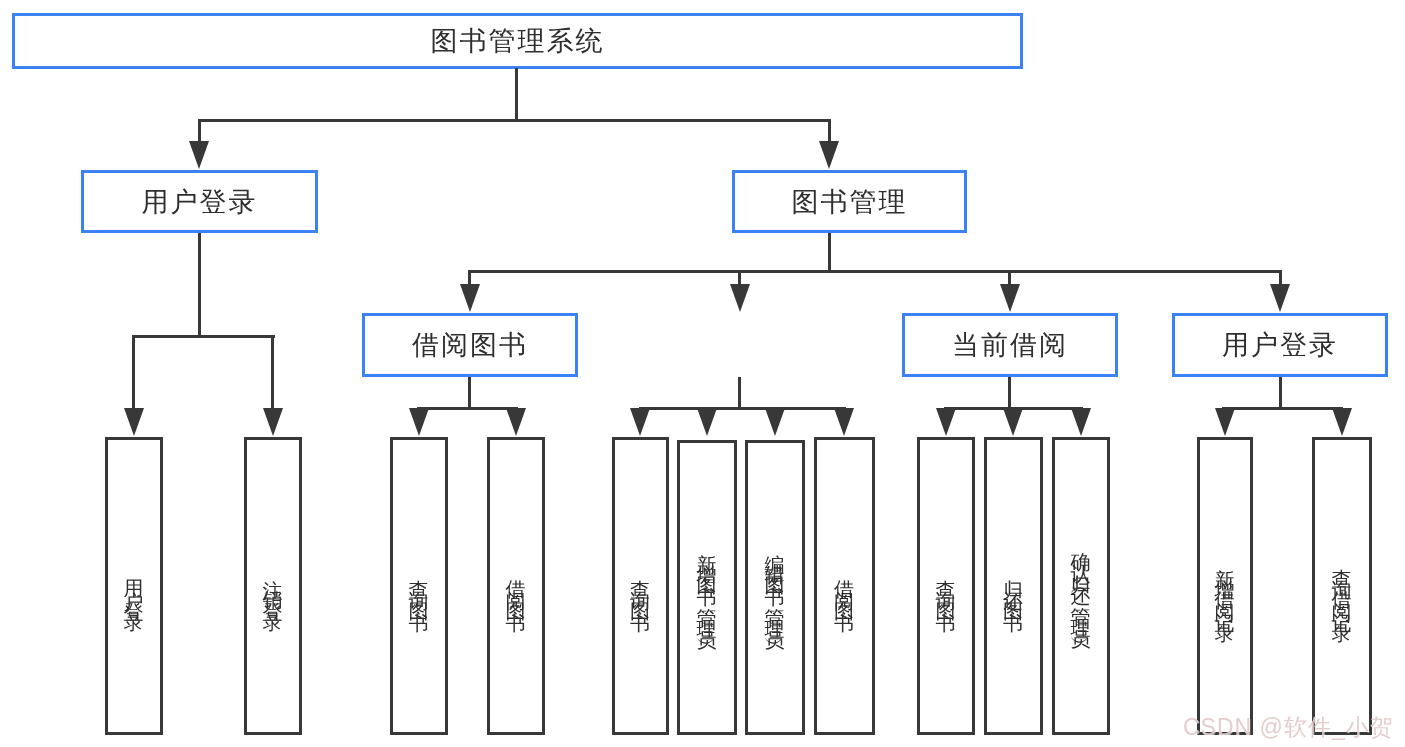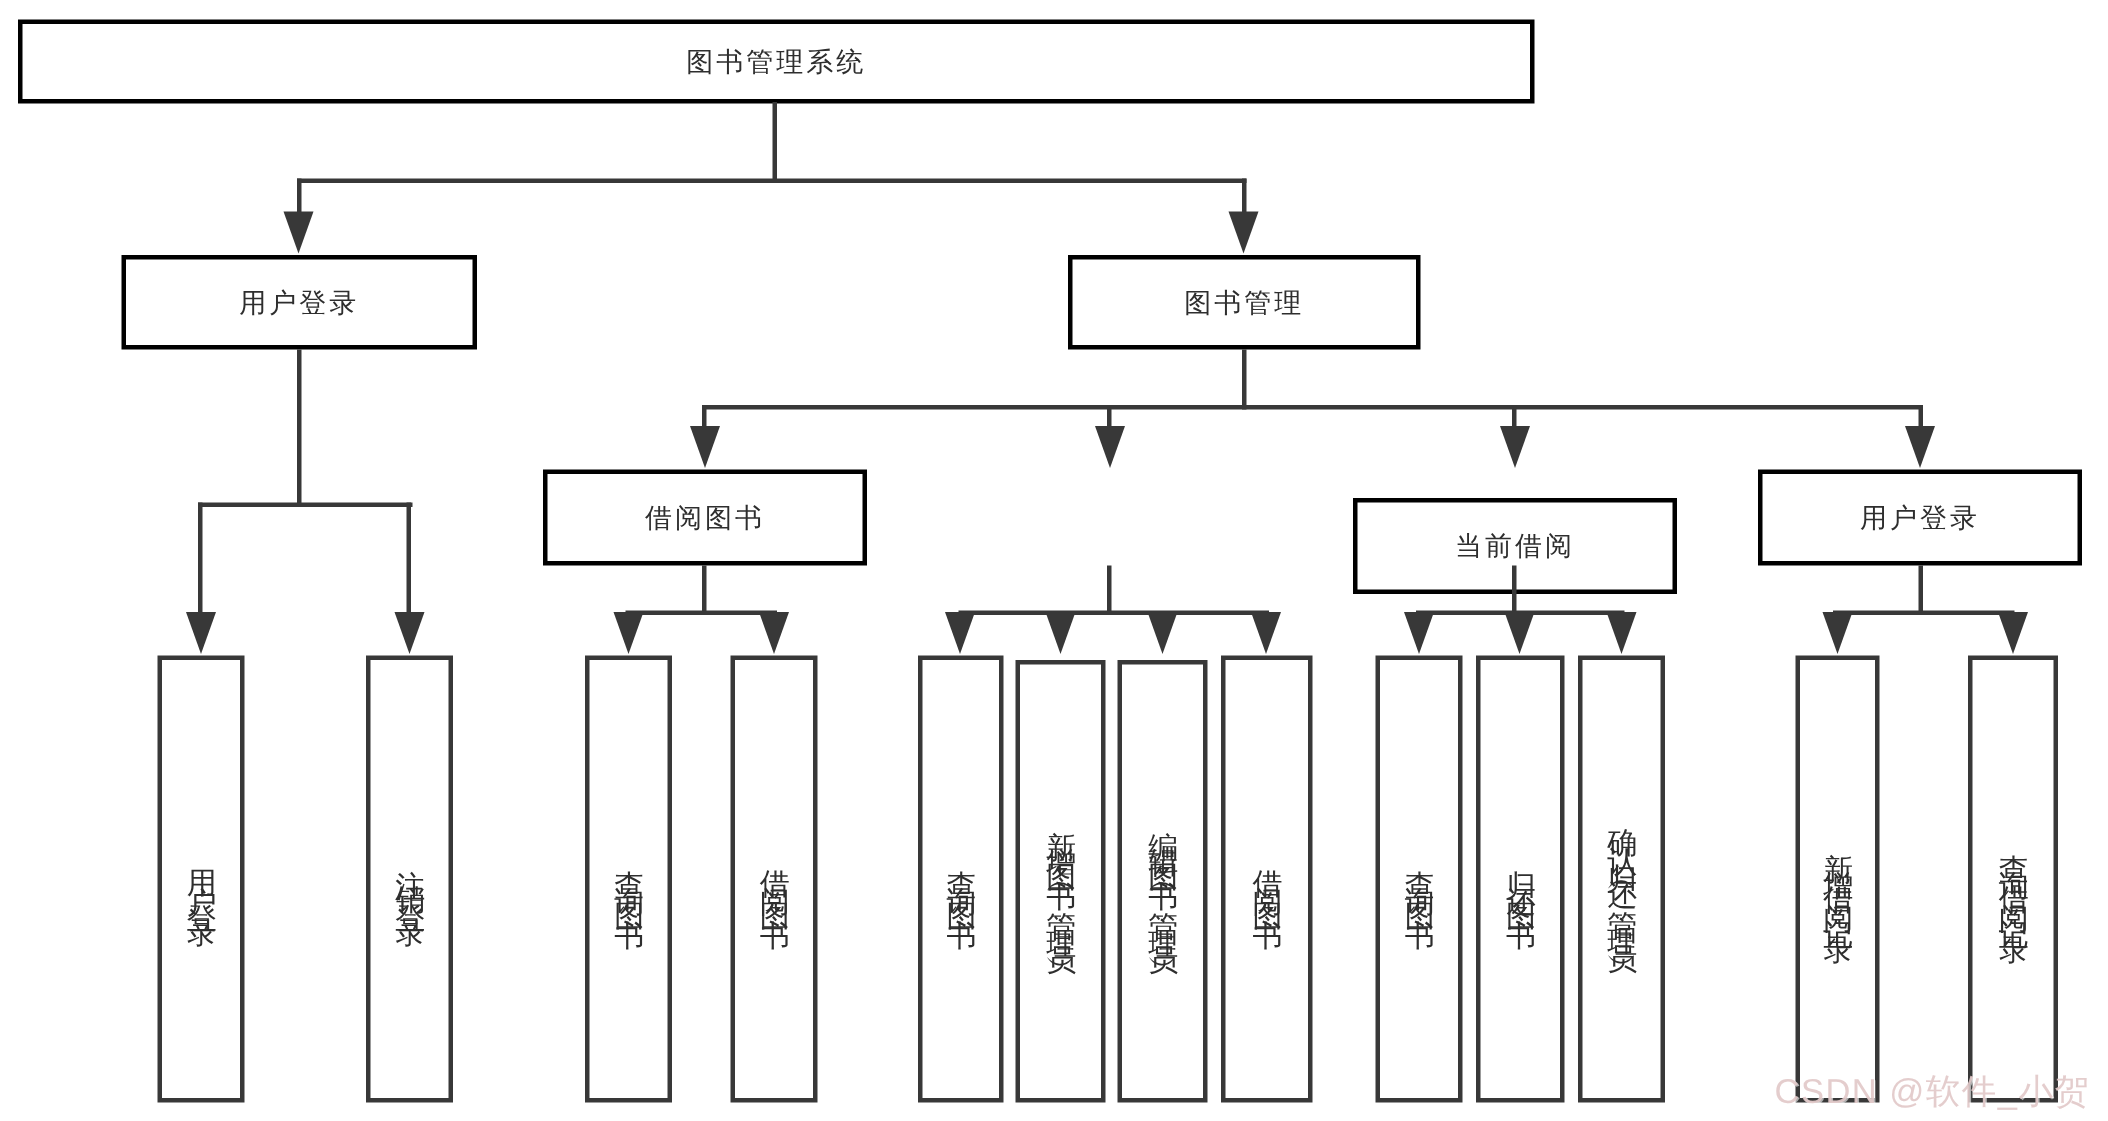--- a/index.html
+++ b/index.html
@@ -2,23 +2,23 @@
 <html><head>
 <meta charset="utf-8">
 <style>
   html,body { margin:0; padding:0; background:#ffffff; }
   #stage {
     position:relative; width:1405px; height:747px; background:#ffffff;
     font-family:"Liberation Sans","DejaVu Sans",sans-serif; overflow:hidden;
   }
   .box {
     position:absolute; box-sizing:border-box;
-    border:3px solid #000000; background:#ffffff;
+    border:3px solid #3b82f6; background:#ffffff;
     display:flex; align-items:center; justify-content:center;
-    color:#2e2e2e; font-size:18px; letter-spacing:2px;
+    color:#2e2e2e; font-size:27px; letter-spacing:2px;
   }
   .vbox {
     position:absolute; box-sizing:border-box;
     border:3px solid #383838; background:#ffffff;
     display:flex; align-items:center; justify-content:center;
     color:#2e2e2e;
   }
   .vtext {
     writing-mode:vertical-rl; text-orientation:mixed;
     font-size:20px; line-height:1; letter-spacing:11px; white-space:nowrap;
@@ -49,21 +49,21 @@
   <div class="vline" style="left:515px; top:68px; height:54px;"></div>
   <div class="hline" style="left:198px; top:119px; width:633px;"></div>
   <div class="vline" style="left:198px; top:119px; height:24px;"></div>
   <div class="arrow" style="left:189px; top:141px;"></div>
   <div class="vline" style="left:828px; top:119px; height:24px;"></div>
   <div class="arrow" style="left:819px; top:141px;"></div>
 
   <div class="box" style="left:81px; top:170px; width:237px; height:63px;">
     <span>用户登录</span>
   </div>
-  <div class="box" style="left:712px; top:170px; width:235px; height:63px;">
+  <div class="box" style="left:732px; top:170px; width:235px; height:63px;">
     <span>图书管理</span>
   </div>
 
   <div class="vline" style="left:198px; top:233px; height:105px;"></div>
   <div class="hline" style="left:132px; top:335px; width:143px;"></div>
   <div class="vline" style="left:132px; top:335px; height:75px;"></div>
   <div class="vline" style="left:271px; top:335px; height:75px;"></div>
   <div class="arrow" style="left:124px; top:408px;"></div>
   <div class="arrow" style="left:263px; top:408px;"></div>
 
@@ -74,21 +74,21 @@
   <div class="vline" style="left:1008px; top:270px; height:16px;"></div>
   <div class="vline" style="left:1279px; top:270px; height:16px;"></div>
   <div class="arrow" style="left:460px; top:284px;"></div>
   <div class="arrow" style="left:730px; top:284px;"></div>
   <div class="arrow" style="left:1000px; top:284px;"></div>
   <div class="arrow" style="left:1270px; top:284px;"></div>
 
   <div class="box" style="left:362px; top:313px; width:216px; height:64px;">
     <span>借阅图书</span>
   </div>
-  <div class="box" style="left:902px; top:313px; width:216px; height:64px;margin-top:19px;">
+  <div class="box" style="left:902px; top:313px; width:216px; height:64px;">
     <span>当前借阅</span>
   </div>
   <div class="box" style="left:1172px; top:313px; width:216px; height:64px;">
     <span>用户登录</span>
   </div>
 
   <div class="vline" style="left:468px; top:377px; height:33px;"></div>
   <div class="vline" style="left:738px; top:377px; height:33px;"></div>
   <div class="vline" style="left:1008px; top:377px; height:33px;"></div>
   <div class="vline" style="left:1279px; top:377px; height:33px;"></div>

